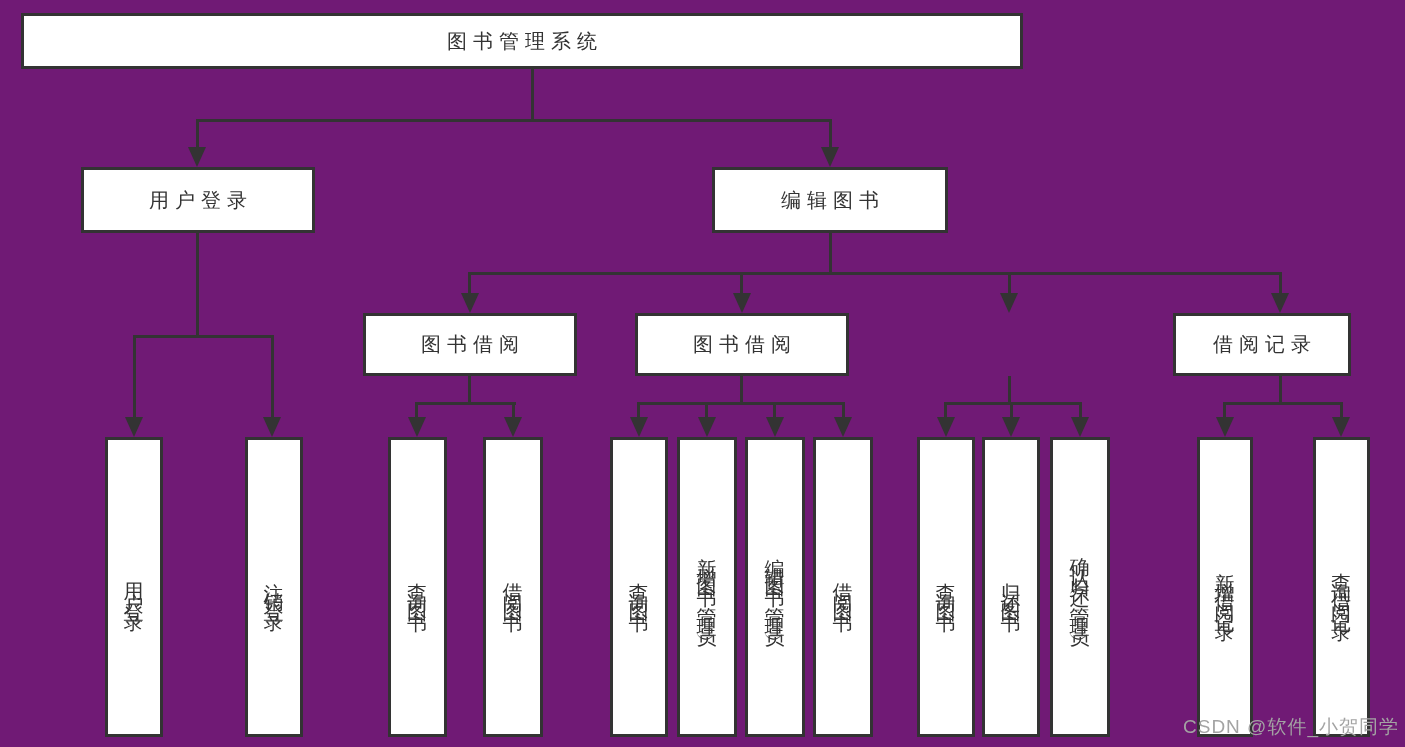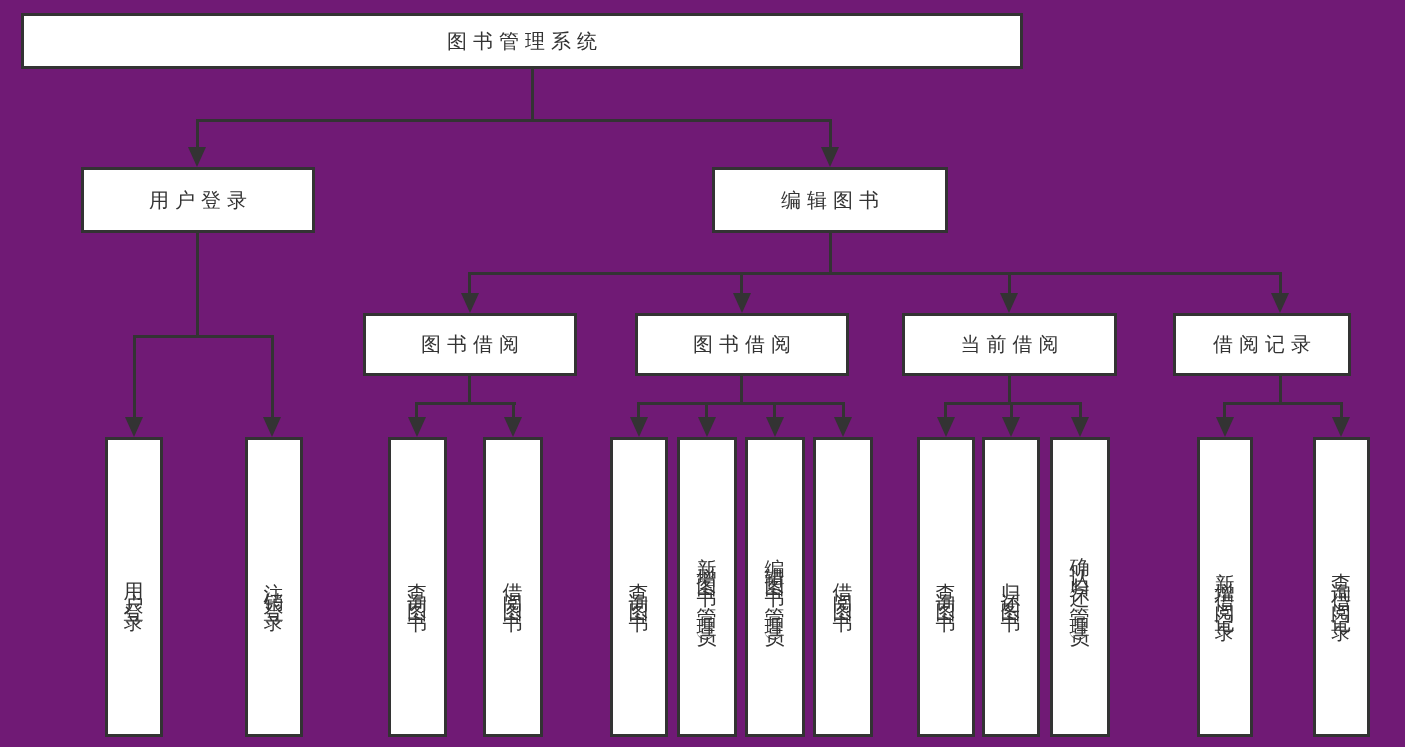--- a/index.html
+++ b/index.html
@@ -96,23 +96,20 @@
   <div class="arrow" style="left:1000px; top:293px;"></div>
   <div class="v" style="left:1279px; top:272px; height:25px;"></div>
   <div class="arrow" style="left:1271px; top:293px;"></div>
 
   <div class="box" style="left:363px; top:313px; width:214px; height:63px;">
     <span class="hlabel">图书借阅</span>
   </div>
   <div class="box" style="left:635px; top:313px; width:214px; height:63px;">
     <span class="hlabel">图书借阅</span>
   </div>
-  <div class="box" style="left:902px; top:313px; width:215px; height:63px;">
-    <span class="hlabel">当前借阅</span>
-  </div>
   <div class="box" style="left:1173px; top:313px; width:178px; height:63px;">
     <span class="hlabel">借阅记录</span>
   </div>
 
   <div class="v" style="left:468px; top:376px; height:29px;"></div>
   <div class="h" style="left:415px; top:402px; width:101px;"></div>
   <div class="v" style="left:415px; top:402px; height:17px;"></div>
   <div class="arrow" style="left:408px; top:417px;"></div>
   <div class="v" style="left:512px; top:402px; height:17px;"></div>
   <div class="arrow" style="left:504px; top:417px;"></div>
@@ -181,14 +178,15 @@
     <span class="vtext">确认归还（管理员）</span>
   </div>
 
   <div class="box" style="left:1197px; top:437px; width:56px; height:300px;">
     <span class="vtext">新增借阅记录</span>
   </div>
   <div class="box" style="left:1313px; top:437px; width:57px; height:300px;">
     <span class="vtext">查询借阅记录</span>
   </div>
 
+  <div class="watermark">CSDN @软件_小贺同学</div>
 
 </div>
 
 </body></html>

